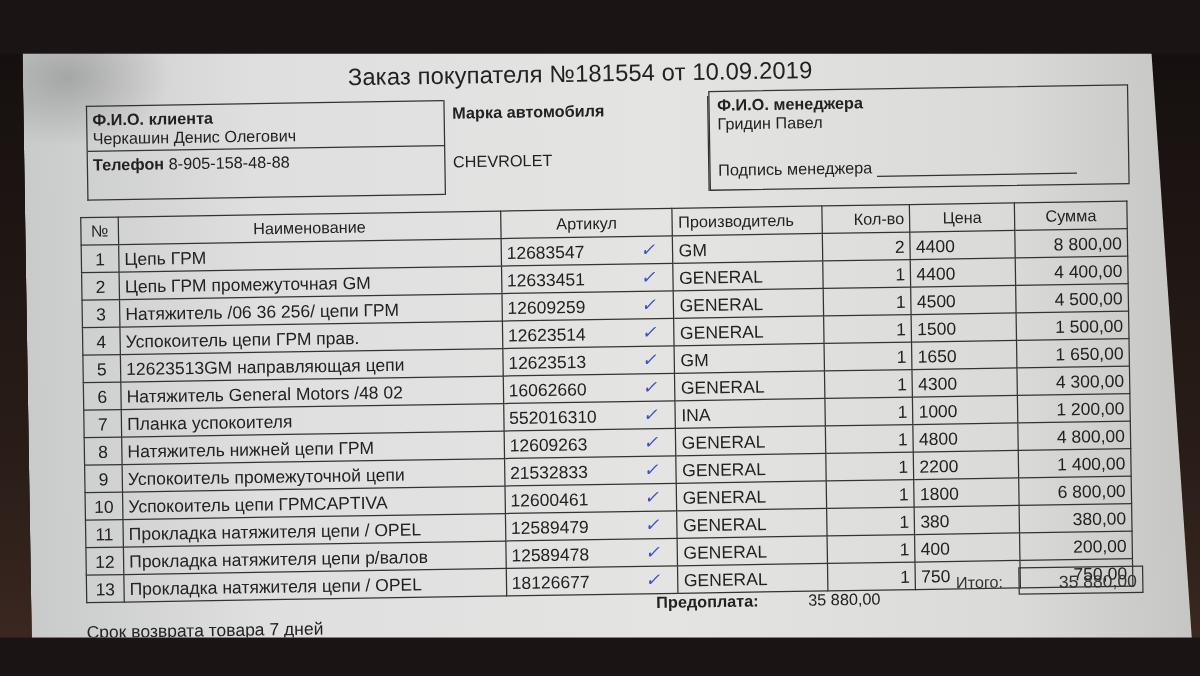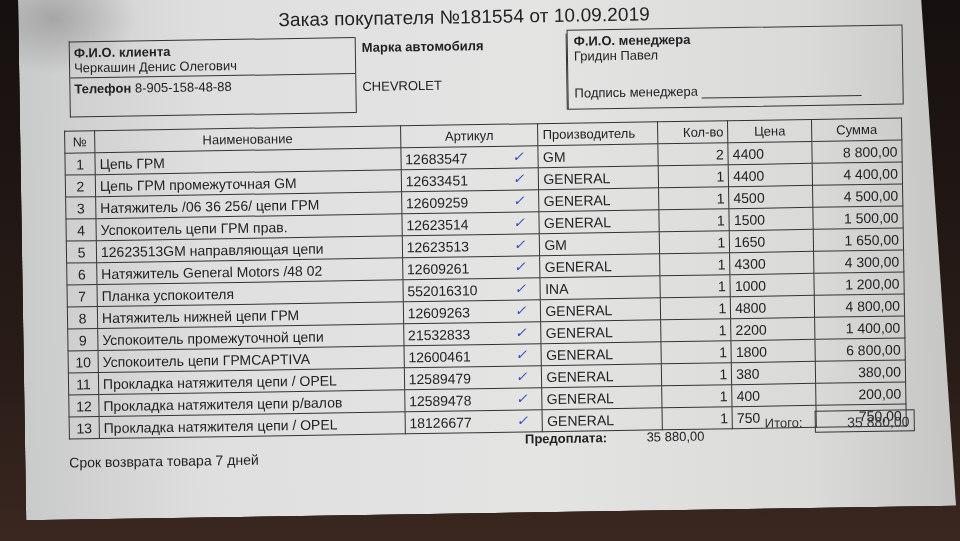--- a/index.html
+++ b/index.html
@@ -4,23 +4,24 @@
 <style>
   html, body {
     margin: 0; padding: 0;
     width: 960px; height: 541px;
     overflow: hidden;
     background: #1a1514;
     font-family: "Liberation Sans", sans-serif;
   }
   .scene {
     position: relative;
-    width: 960px; height: 541px;
+    width: 960px; height: 467px;
     overflow: hidden;
     background: linear-gradient(180deg, #15100f 0%, #2a1d18 70%, #3a2720 100%);
+    margin-top: 43px;
   }
   .paper {
     position: absolute;
     left: 22px; top: -12px;
     width: 930px; height: 525px;
     background: linear-gradient(90deg, #c9cbca 0%, #dedfde 20%, #e4e5e3 55%, #dadbd9 85%, #c5c6c4 100%);
     transform: rotate(-0.9deg);
     transform-origin: 50% 50%;
     clip-path: polygon(0 0, 97% 0, 100% 100%, 0 100%);
   }
@@ -193,21 +194,21 @@
             <td class="c-name"><span>12623513GM направляющая цепи</span></td>
             <td class="c-art"><span>12623513</span><span class="check">✓</span></td>
             <td class="c-man"><span>GM</span></td>
             <td class="c-qty"><span>1</span></td>
             <td class="c-price"><span>1650</span></td>
             <td class="c-sum"><span>1 650,00</span></td>
           </tr>
           <tr>
             <td class="c-no"><span>6</span></td>
             <td class="c-name"><span>Натяжитель General Motors /48 02</span></td>
-            <td class="c-art"><span>12609261</span><span class="check">✓</span></td>
+            <td class="c-art"><span>16062660</span><span class="check">✓</span></td>
             <td class="c-man"><span>GENERAL</span></td>
             <td class="c-qty"><span>1</span></td>
             <td class="c-price"><span>4300</span></td>
             <td class="c-sum"><span>4 300,00</span></td>
           </tr>
           <tr>
             <td class="c-no"><span>7</span></td>
             <td class="c-name"><span>Планка успокоителя</span></td>
             <td class="c-art"><span>552016310</span><span class="check">✓</span></td>
             <td class="c-man"><span>INA</span></td>

